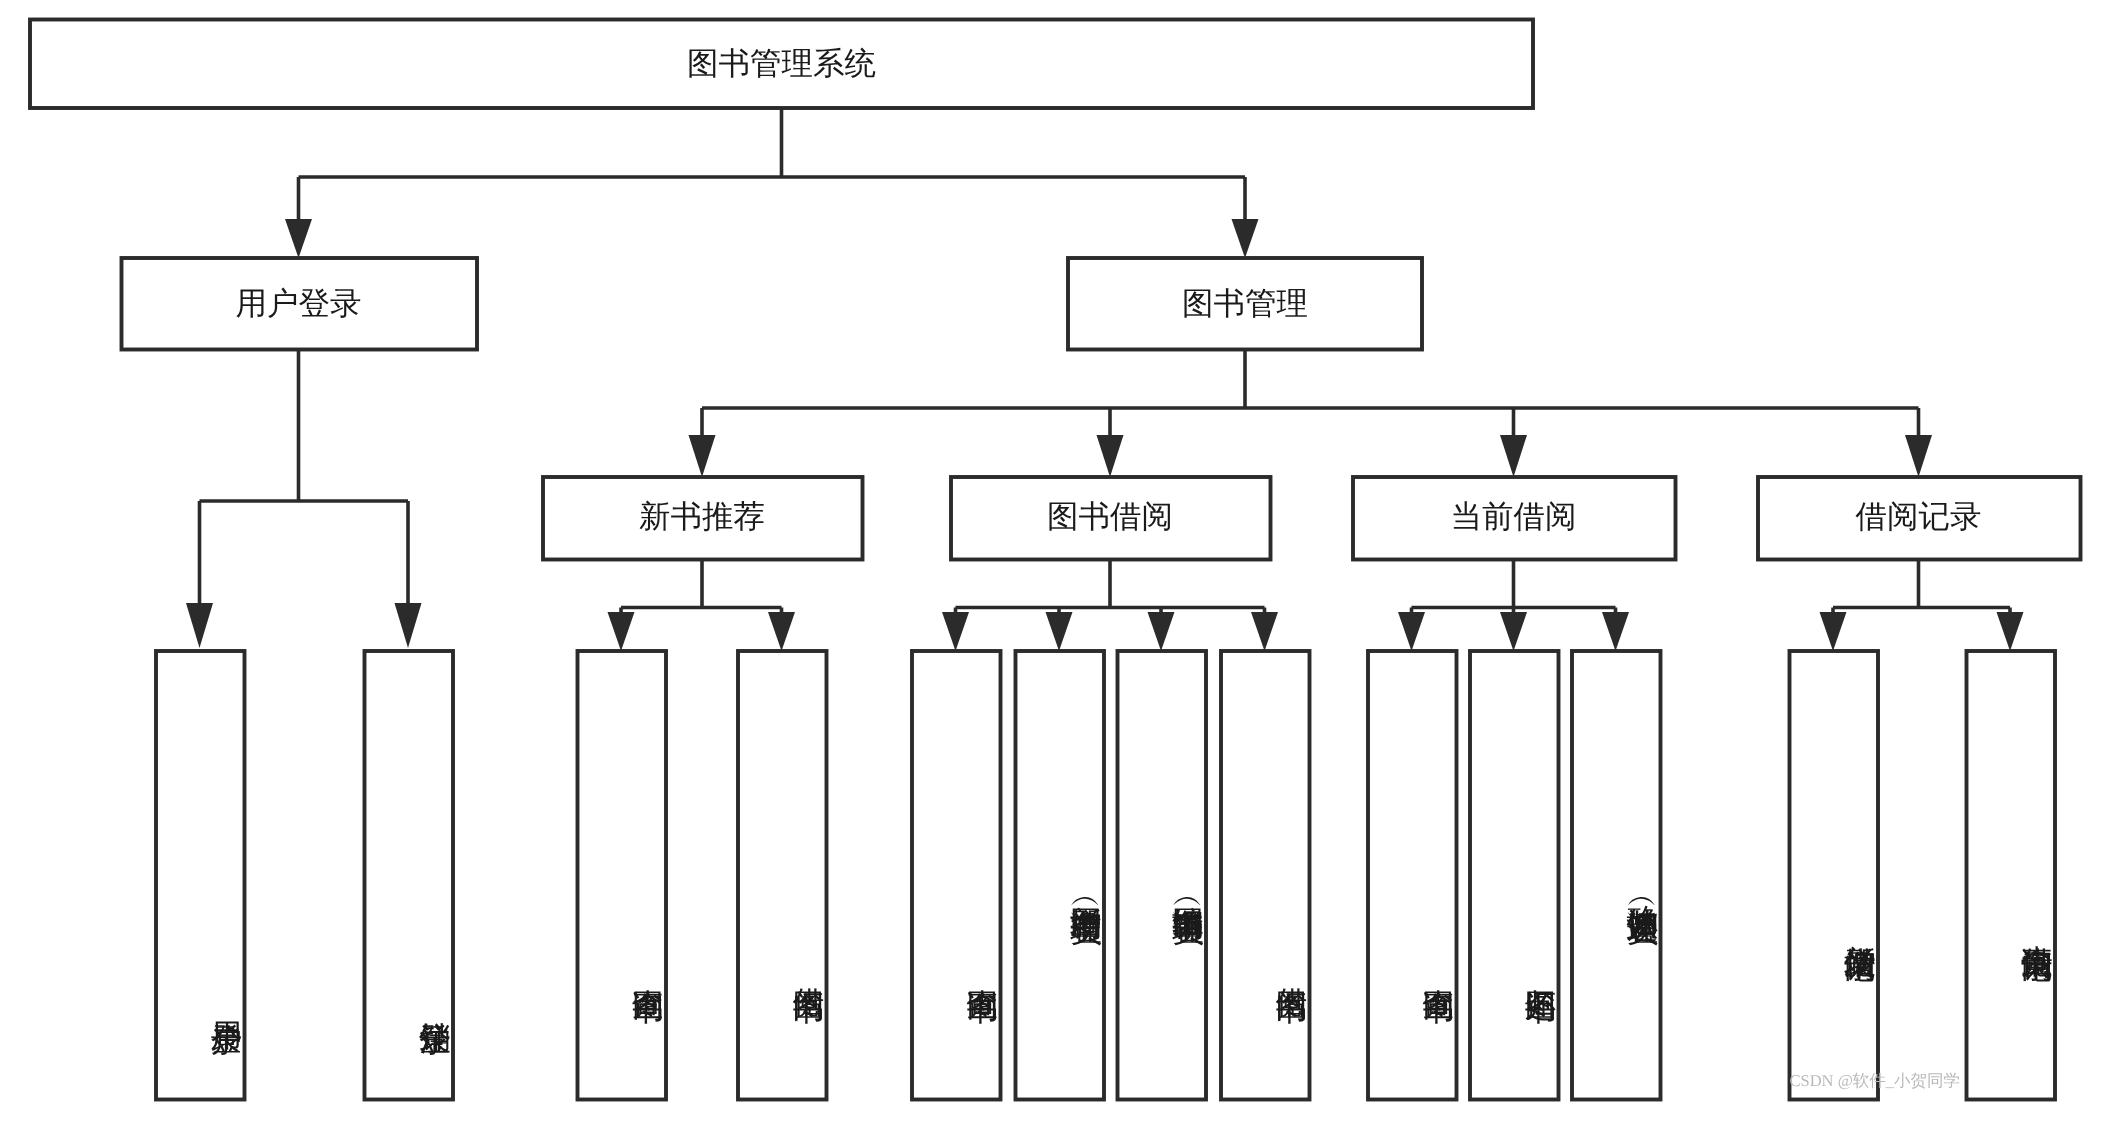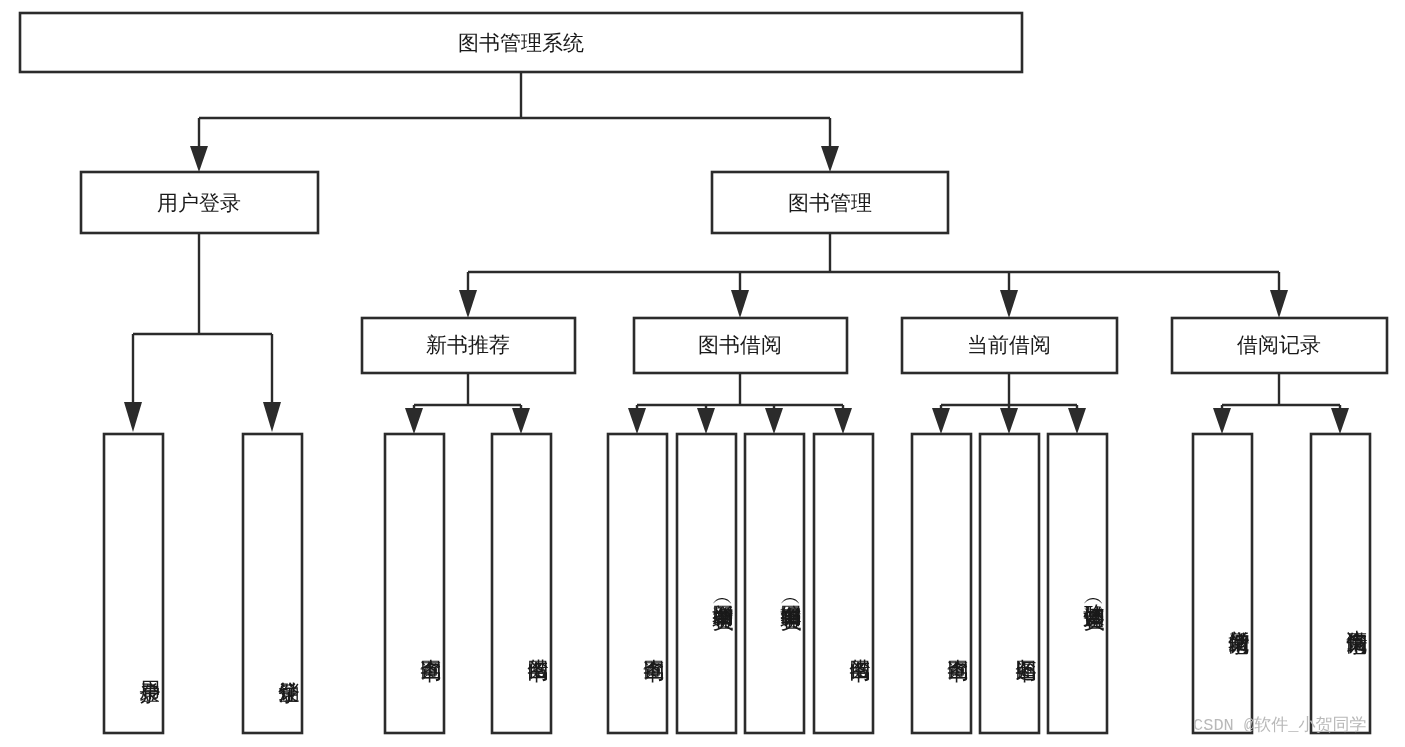--- a/index.html
+++ b/index.html
@@ -59,22 +59,22 @@
     color: #1a1a1a;
     letter-spacing: 1px;
     white-space: nowrap;
     pointer-events: none;
     display: flex;
     align-items: flex-start;
     justify-content: center;
   }
   .watermark {
     position: absolute;
-    font-family: Liberation Mono, monospace;
-    font-size: 17px;
+    font-family: Liberation Serif, serif;
+    font-size: 11px;
     color: #b9b9b9;
     white-space: nowrap;
     left: 1193px;
     top: 713px;
   }
 </style>
 </head>
 <body>
 
 <div id="diagram-root">

